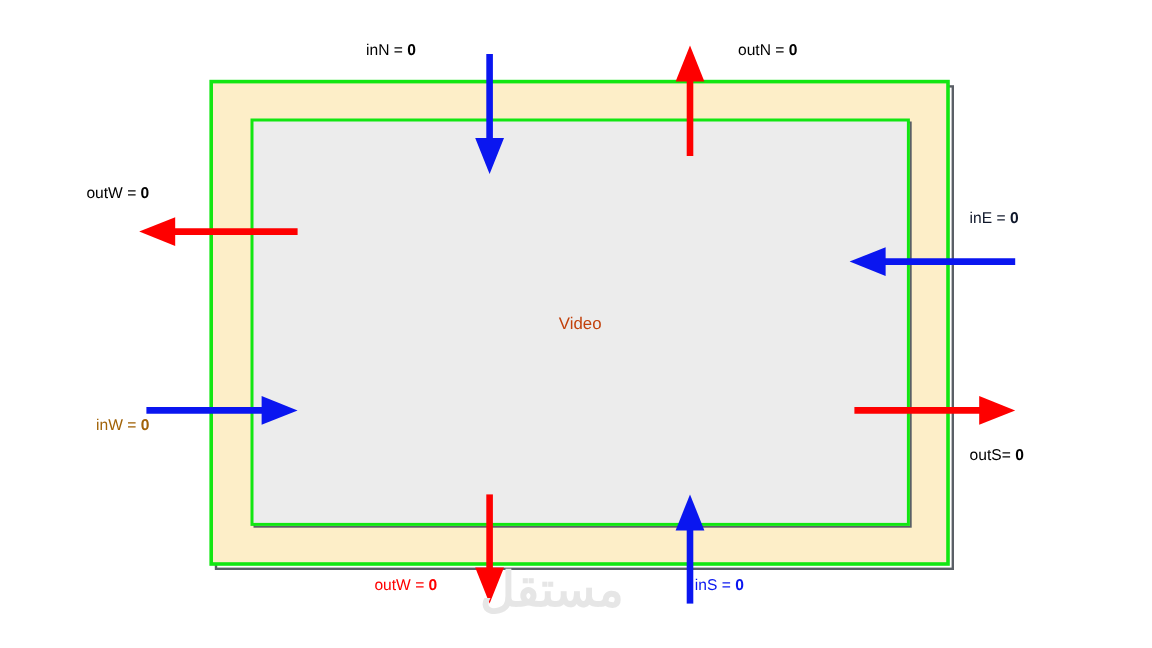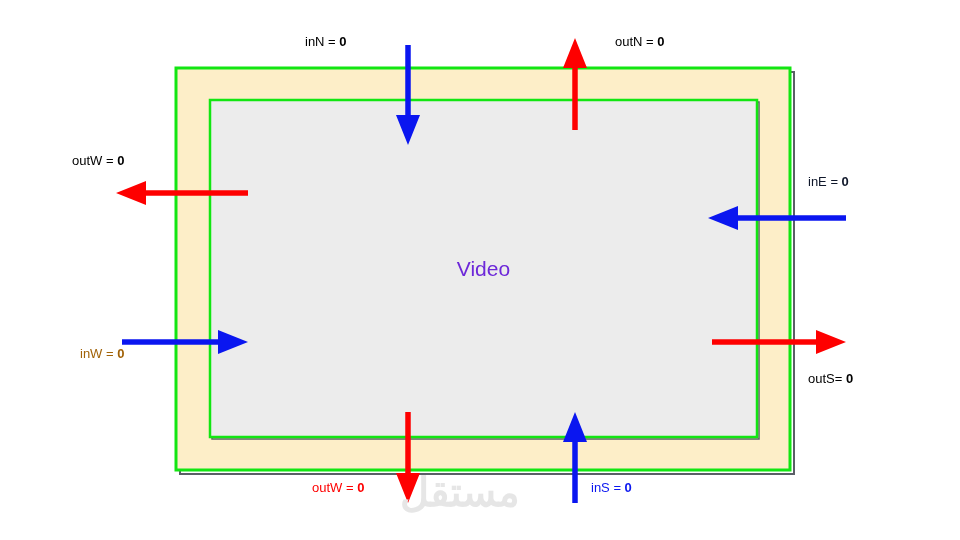--- a/index.html
+++ b/index.html
@@ -34,22 +34,22 @@
     white-space: nowrap;
     line-height: 1;
   }
   .lbl .val {
     font-weight: bold;
   }
 
   .videolabel {
     position: absolute;
     font-family: "Liberation Sans", sans-serif;
-    font-size: 21px;
-    color: #6d28d9;
+    font-size: 14px;
+    color: #c2410c;
     white-space: nowrap;
   }
   .wm {
     position: absolute;
     text-align: left;
     color: #e6e6e6;
     font-family: "Liberation Sans", sans-serif;
     user-select: none;
     pointer-events: none;
   }
@@ -121,20 +121,20 @@
   <div class="videolabel" id="video-label" style="left: 483.5px; top: 268.5px; transform: translate(-50%, -50%);">Video</div>
 
   <div id="label-layer">
       <div class="lbl" style="color: rgb(0, 0, 0); left: 305px; top: 35px;"><span>inN = </span><span class="val">0</span></div>
       <div class="lbl" style="color: rgb(0, 0, 0); left: 615px; top: 35px;"><span>outN = </span><span class="val">0</span></div>
       <div class="lbl" style="color: rgb(0, 0, 0); left: 72px; top: 154px;"><span>outW = </span><span class="val">0</span></div>
       <div class="lbl" style="color: #0f172a; left: 808px; top: 175px;"><span>inE = </span><span class="val">0</span></div>
       <div class="lbl" style="color: #a16207; left: 80px; top: 347px;"><span>inW = </span><span class="val">0</span></div>
       <div class="lbl" style="color: rgb(0, 0, 0); left: 808px; top: 372px;"><span>outS= </span><span class="val">0</span></div>
       <div class="lbl" style="color: rgb(254, 0, 0); left: 312px; top: 481px;"><span>outW = </span><span class="val">0</span></div>
-      <div class="lbl" style="color: rgb(10, 22, 240); left: 591px; top: 481px;"><span>inS = </span><span class="val">0</span></div>
+      <div class="lbl" style="color: rgb(10, 22, 240); left: 579px; top: 481px;"><span>inS = </span><span class="val">0</span></div>
     </div>
 
   <div class="wm" id="watermark" style="left: 400px; top: 472px;">
     <div class="wm-ar">مستقل</div>
   </div>
 
 </div>
 
 </body></html>

